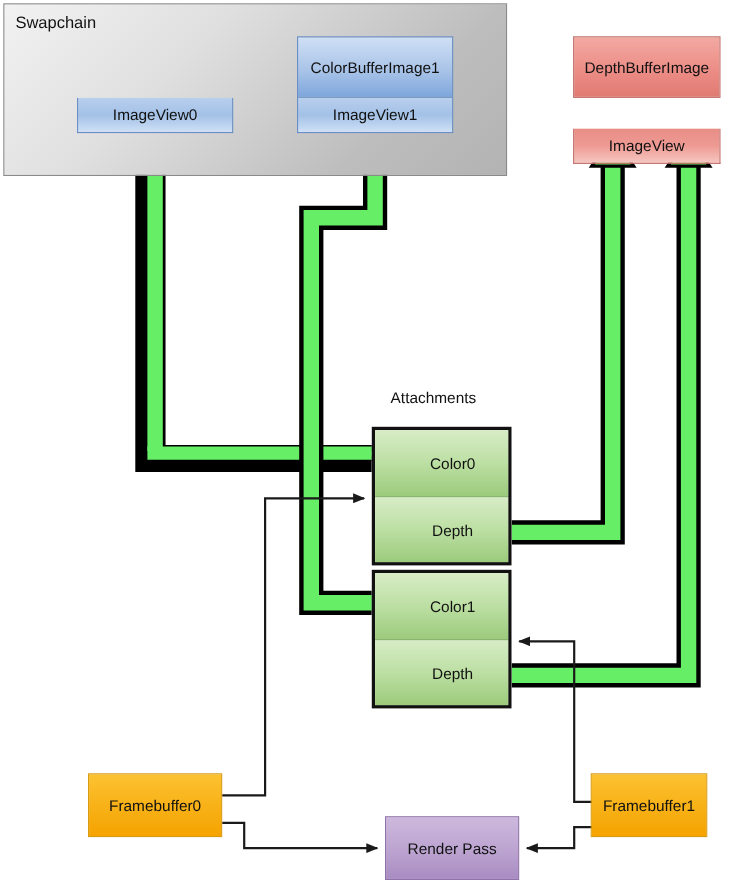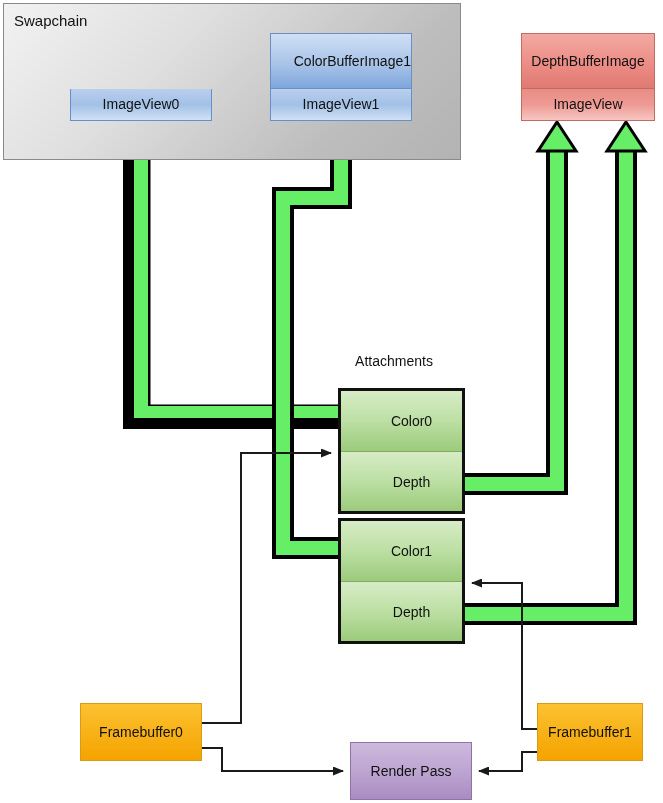--- a/index.html
+++ b/index.html
@@ -71,20 +71,21 @@
   .red-top {
     background: linear-gradient(180deg, #f2a9a2 0%, #ec8d86 55%, #e07a72 100%);
     border: 1px solid #c06b64;
     height: 56px;
   }
   .red-bottom {
     background: linear-gradient(180deg, #e78d86 0%, #ee9a93 50%, #f6c6c1 100%);
     border: 1px solid #c06b64;
     border-top: none;
     height: 32px;
+    margin-top: 28px;
   }
   
   .att-wrap {
     position: absolute;
     border: 3px solid #111111;
     box-sizing: border-box;
     z-index: 6;
     background: #ffffff;
   }
   .att-cell {
@@ -173,21 +174,21 @@
 
     <path d="M542,729 L522,729 L522,583 L472,583" fill="none" stroke="#1a1a1a" stroke-width="2" marker-end="url(#blkarrow)"></path>
 
     <path d="M542,752 L522,752 L522,771 L479,771" fill="none" stroke="#1a1a1a" stroke-width="2" marker-end="url(#blkarrow)"></path>
   </svg>
 
   <div class="node blue-bottom" style="left:70px; top:89px; width:142px;">
     <span>ImageView0</span>
   </div>
 
-  <div class="node blue-top" style="left:270px; top:33px; width:142px;justify-content:flex-end;">
+  <div class="node blue-top" style="left:270px; top:33px; width:142px;">
     <span>ColorBufferImage1</span>
   </div>
   <div class="node blue-bottom" style="left:270px; top:89px; width:142px;">
     <span>ImageView1</span>
   </div>
 
   <div class="node red-top" style="left:521px; top:33px; width:134px;">
     <span>DepthBufferImage</span>
   </div>
   <div class="node red-bottom" style="left:521px; top:89px; width:134px;">

